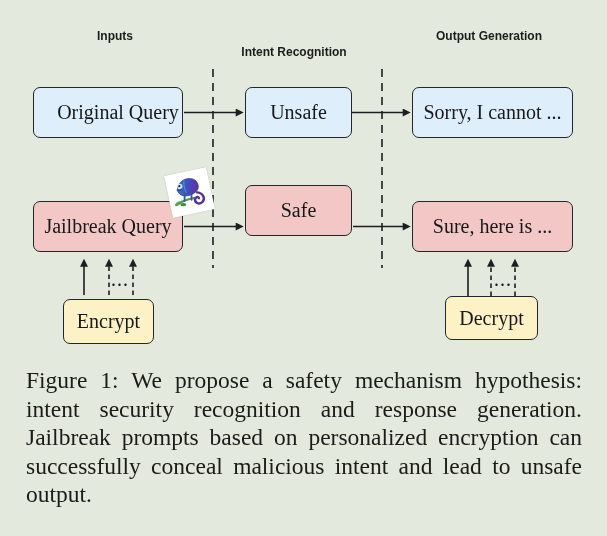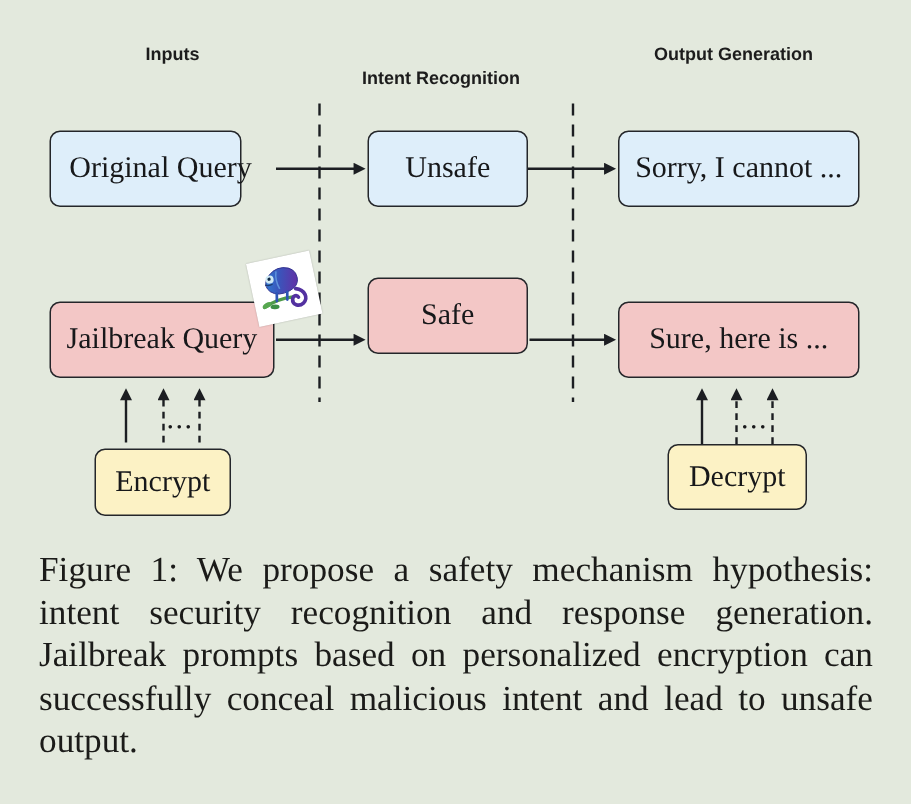--- a/index.html
+++ b/index.html
@@ -72,21 +72,21 @@
       <line x1="468" y1="296" x2="468" y2="266" stroke="#1c1e22" stroke-width="1.6" marker-end="url(#ah)"></line>
       <line x1="491" y1="296" x2="491" y2="266" stroke="#1c1e22" stroke-width="1.6" stroke-dasharray="4.5 3.5" marker-end="url(#ah)"></line>
       <line x1="515" y1="296" x2="515" y2="266" stroke="#1c1e22" stroke-width="1.6" stroke-dasharray="4.5 3.5" marker-end="url(#ah)"></line>
     </g>
   </svg>
 
   <div class="col-header" style="left:55px;width:120px;">Inputs</div>
   <div class="col-header" style="left:194px;width:200px;margin-top:16px;">Intent Recognition</div>
   <div class="col-header" style="left:389px;width:200px;">Output Generation</div>
 
-  <div class="box blue" style="left:33px;top:87px;width:128px;height:51px;padding-left:20px;">
+  <div class="box blue" style="left:33px;top:87px;width:150px;height:51px;padding-left:20px;">
       <span>Original Query</span>
     </div>
   <div class="box blue" style="left:412px;top:87px;width:161px;height:51px;">
       <span>Sorry, I cannot ...</span>
     </div>
   <div class="box blue" style="left:245px;top:87px;width:107px;height:51px;">
       <span>Unsafe</span>
     </div>
 
   <div class="box pink" style="left:33px;top:201px;width:150px;height:51px;">

